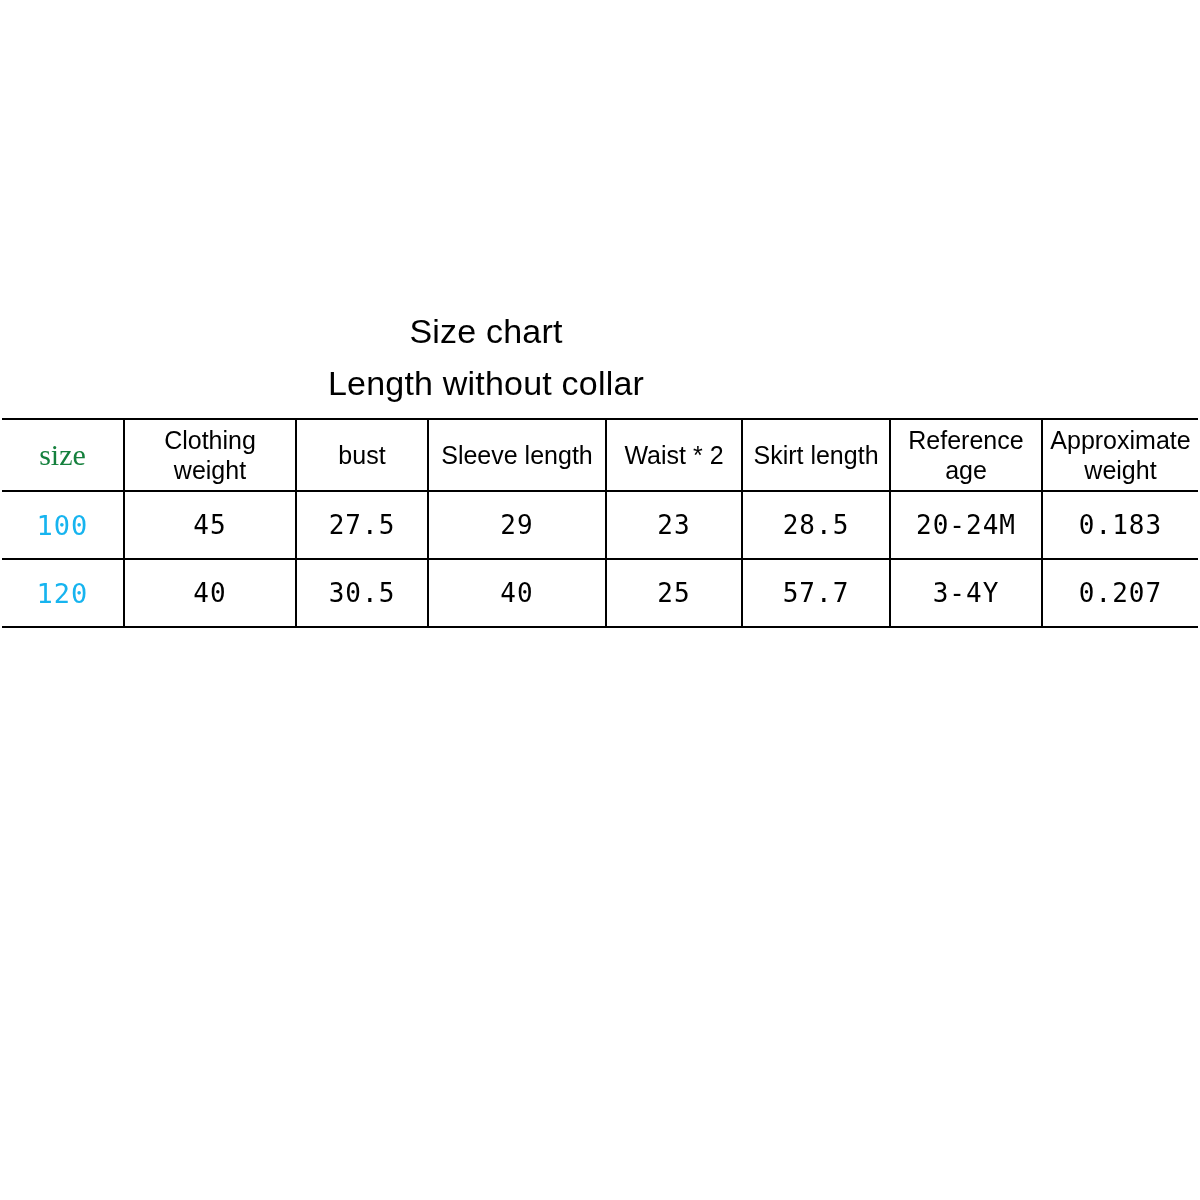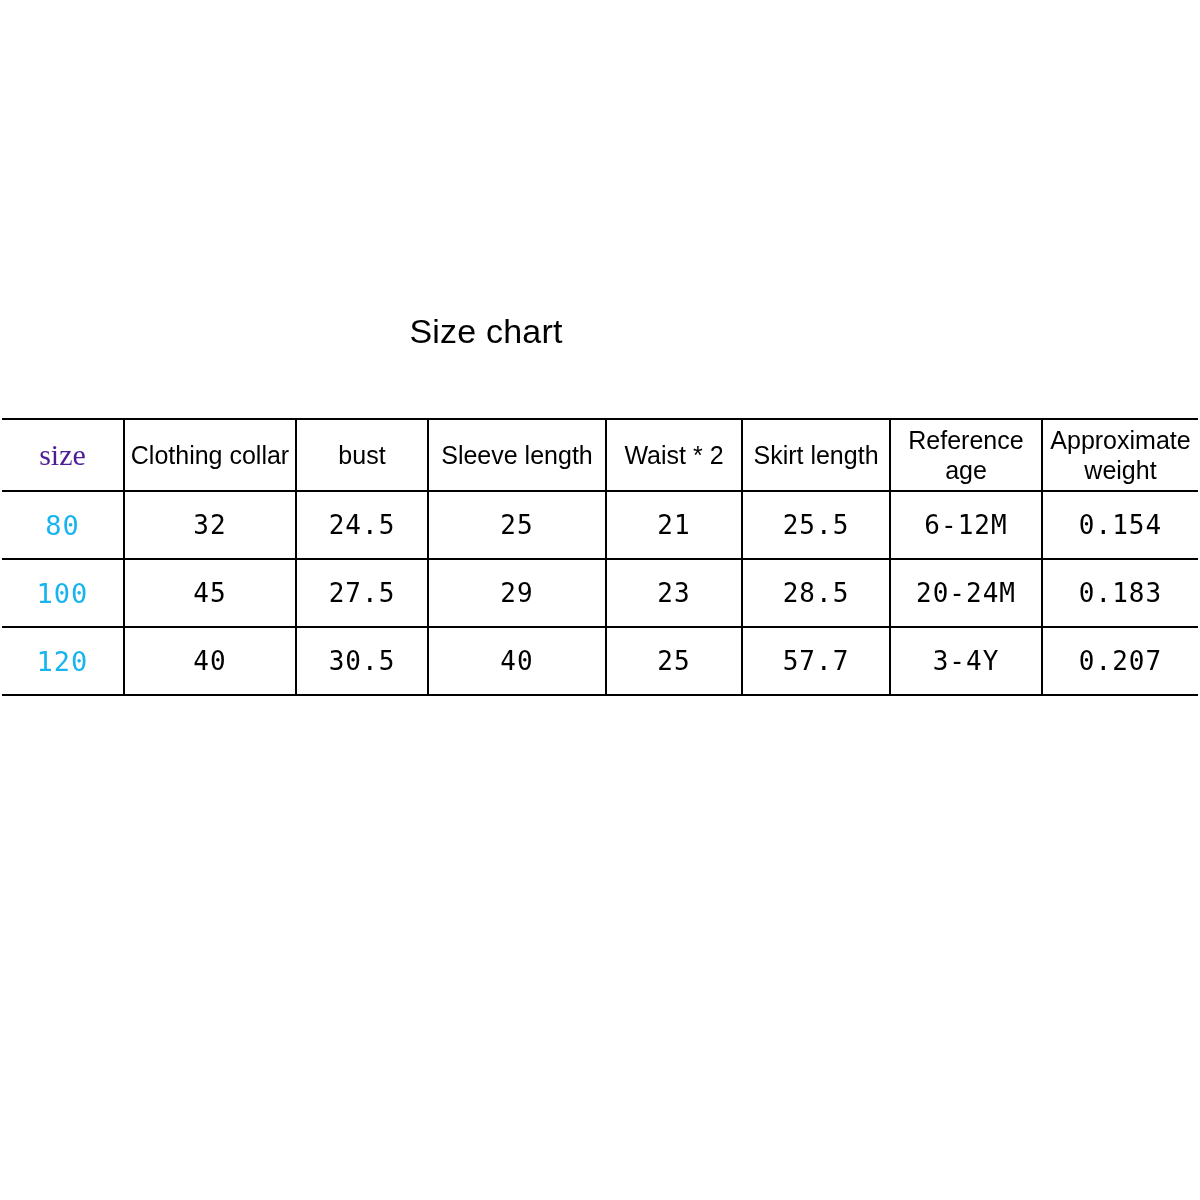--- a/index.html
+++ b/index.html
@@ -66,21 +66,21 @@
     border-right: none;
   }
   thead th {
     height: 70px;
     font-family: "Liberation Sans", sans-serif;
     font-size: 25px;
     line-height: 30px;
     color: #000;
   }
   thead th.size-head {
-    color: #4c1d95;
+    color: #15803d;
     font-size: 30px;
     font-family: "Liberation Serif", serif;
     font-style: normal;
   }
   tbody td {
     height: 66px;
     font-family: "DejaVu Sans Mono", monospace;
     font-weight: bold;
     font-size: 26px;
     letter-spacing: 1px;
@@ -100,57 +100,48 @@
   col.c6 { width: 152px; }
   col.c7 { width: 156px; }
 </style>
 </head>
 <body>
 
 <div class="sheet">
 
   <div class="titles">
     <div class="title-line">Size chart</div>
+    <div class="title-line second">Length without collar</div>
   </div>
 
   <div class="table-wrap">
     <table class="size-chart">
       <colgroup>
         <col class="c0">
           <col class="c1">
           <col class="c2">
           <col class="c3">
         <col class="c4">
           <col class="c5">
           <col class="c6">
           <col class="c7">
       </colgroup>
       <thead>
         <tr>
           <th class="size-head">size</th>
-          <th>Clothing collar</th>
+          <th>Clothing weight</th>
           <th>bust</th>
           <th>Sleeve length</th>
           <th>Waist * 2</th>
           <th>Skirt length</th>
           <th>Reference age</th>
           <th>Approximate weight</th>
         </tr>
       </thead>
       <tbody>
-        <tr>
-          <td class="size-cell">80</td>
-          <td>32</td>
-          <td>24.5</td>
-          <td>25</td>
-          <td>21</td>
-          <td>25.5</td>
-          <td>6-12M</td>
-          <td>0.154</td>
-        </tr>
         <tr>
           <td class="size-cell">100</td>
           <td>45</td>
           <td>27.5</td>
           <td>29</td>
           <td>23</td>
           <td>28.5</td>
           <td>20-24M</td>
           <td>0.183</td>
         </tr>

